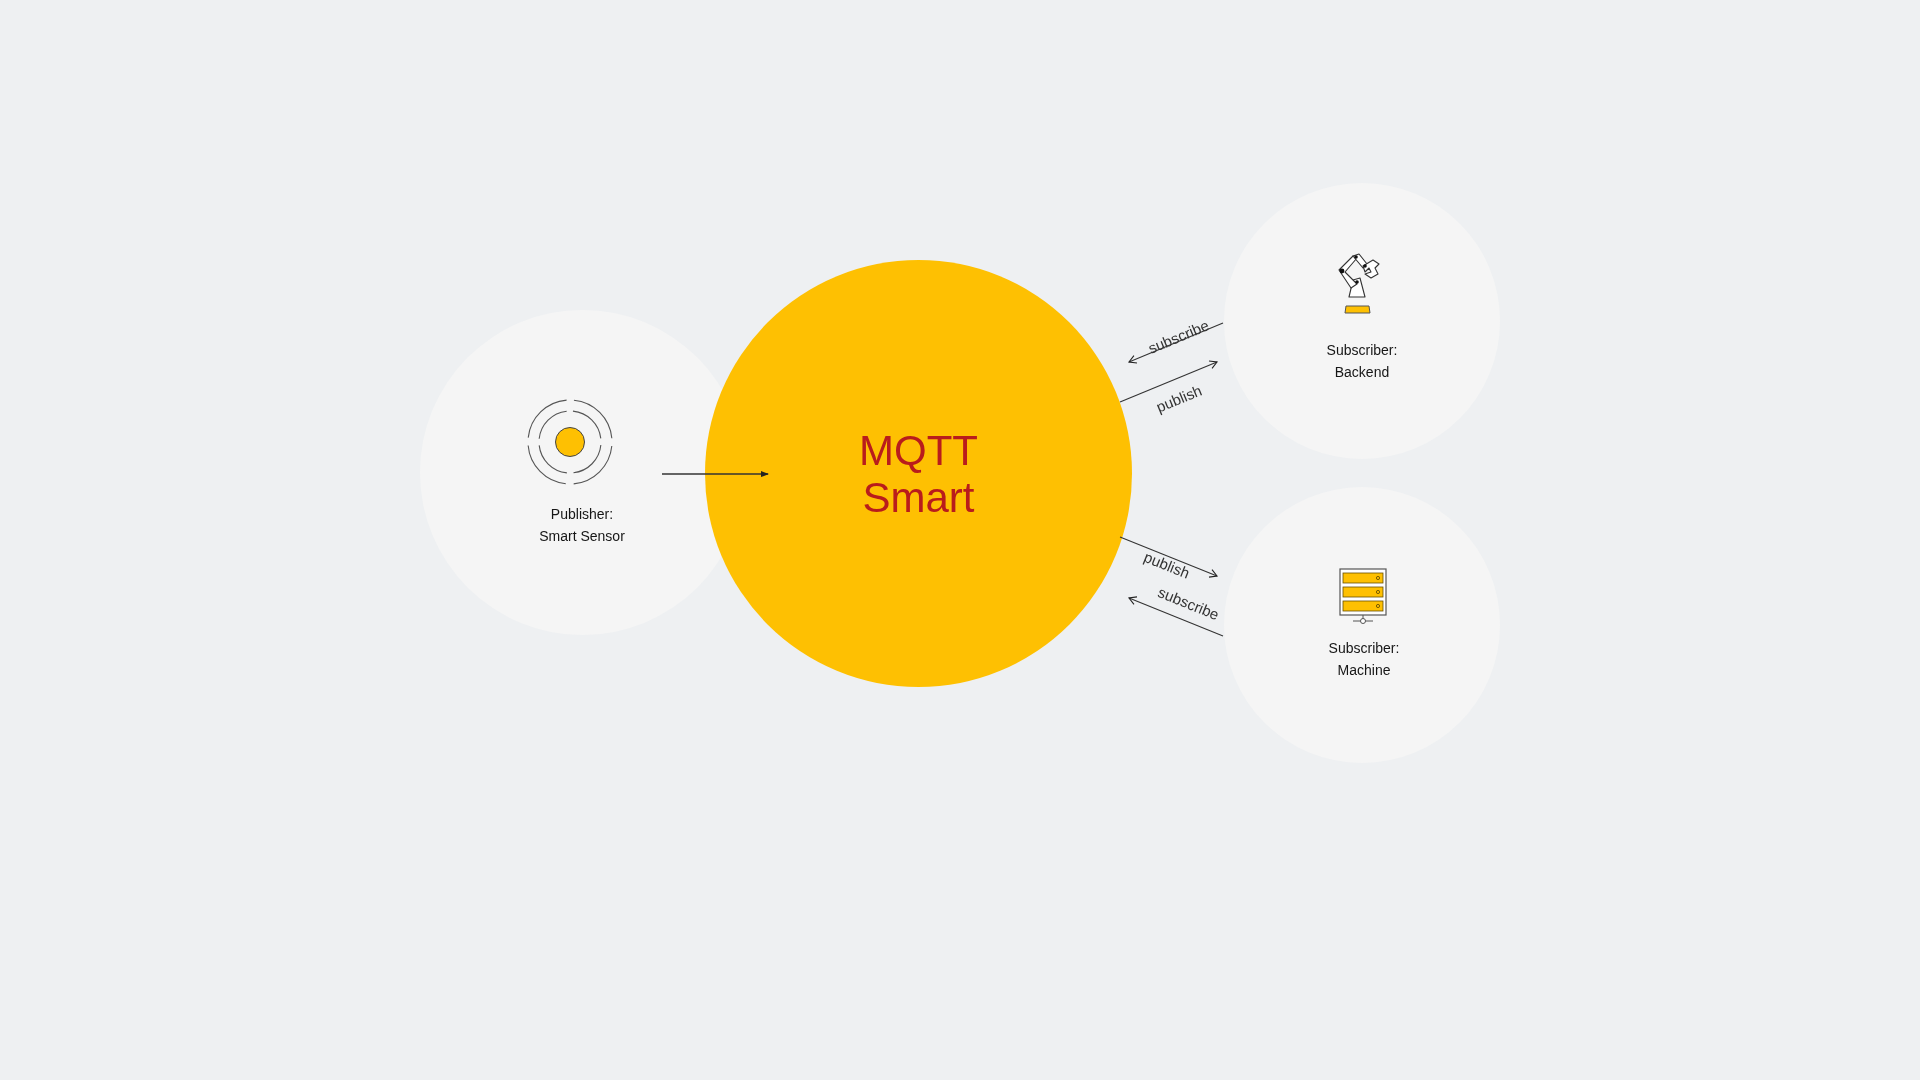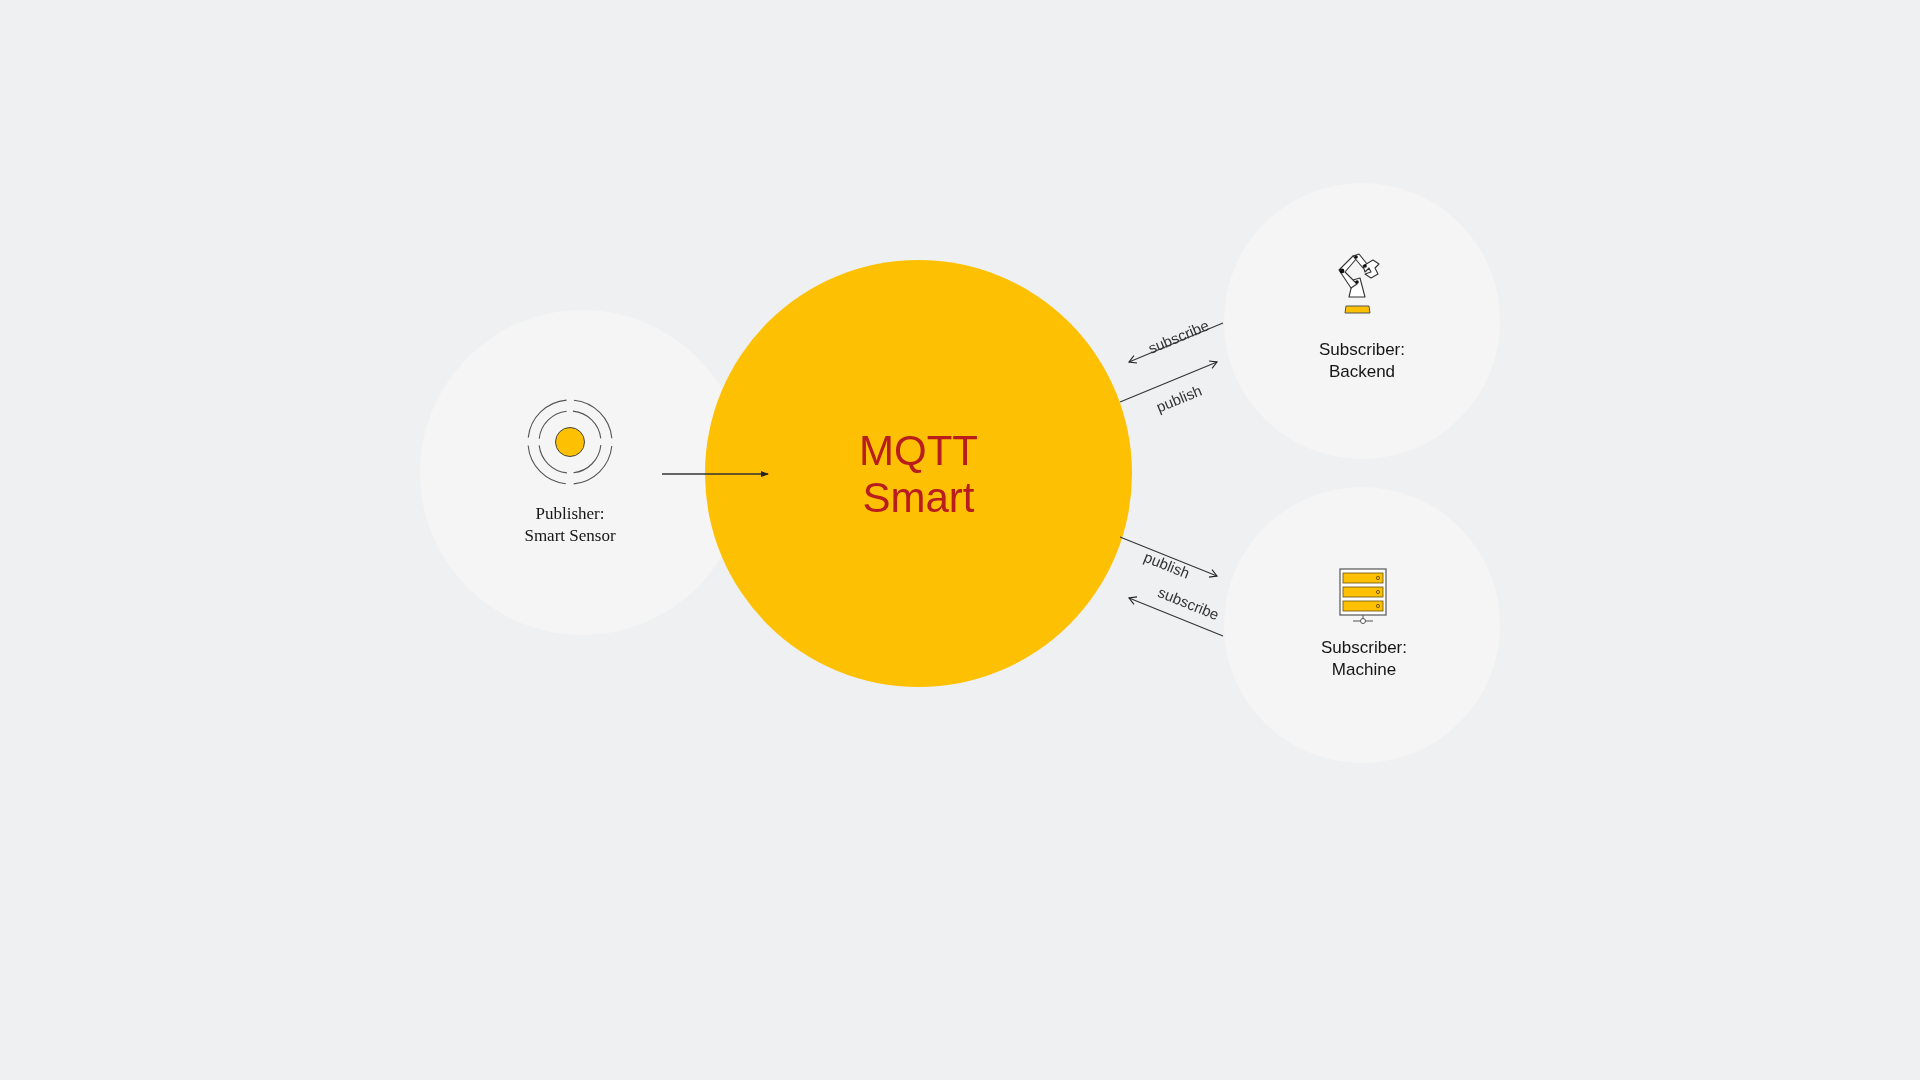--- a/index.html
+++ b/index.html
@@ -23,21 +23,21 @@
     }
     .broker-title {
       font-size: 42px; font-weight: 500; color: #b91c1c;
       text-align: center; line-height: 47px;
     }
     .broker-title span { display: block; }
     .node-label {
       position: absolute;
       width: 240px;
       text-align: center;
-      font-size: 17px; line-height: 22px;
+      font-size: 14px; line-height: 22px;
       font-weight: 500;
       color: #161616;
     }
     .node-label span { display: block; }
     .icon { position: absolute; }
     svg.overlay { position: absolute; left: 0; top: 0; }
     .edge-label {
       font-family: "Liberation Sans", "DejaVu Sans", sans-serif;
       font-size: 15px; fill: #333;
     }
@@ -60,21 +60,21 @@
 
 <svg class="icon" style="left:526px; top:398px;" width="88" height="88" viewBox="0 0 88 88">
   <g fill="none" stroke="#555" stroke-width="1.1">
 
     <circle cx="44" cy="44" r="42" stroke-dasharray="58 8" stroke-dashoffset="-4" transform="rotate(-90 44 44)"></circle>
     <circle cx="44" cy="44" r="31" stroke-dasharray="42 6.7" stroke-dashoffset="-3" transform="rotate(-90 44 44)"></circle>
   </g>
   <circle cx="44" cy="44" r="14.5" fill="#fec002" stroke="#444" stroke-width="1"></circle>
 </svg>
 
-<div class="node-label" style="left:450px; top:503px;font-family:Liberation Serif, serif;">
+<div class="node-label" style="left:462px; top:503px;">
   <span>Publisher:</span>
   <span>Smart Sensor</span>
 </div>
 
 <svg class="icon" style="left:1335px; top:252px;" width="50" height="68" viewBox="0 0 50 68">
   <g fill="#fff" stroke="#333" stroke-width="1.1" stroke-linejoin="round">
 
     <path d="M14 45 L18 28 L25 26 L30 45 Z"></path>
 
     <path d="M4 18 L18 4 L22 6 L10 20 L22 32 L16 36 Z"></path>

